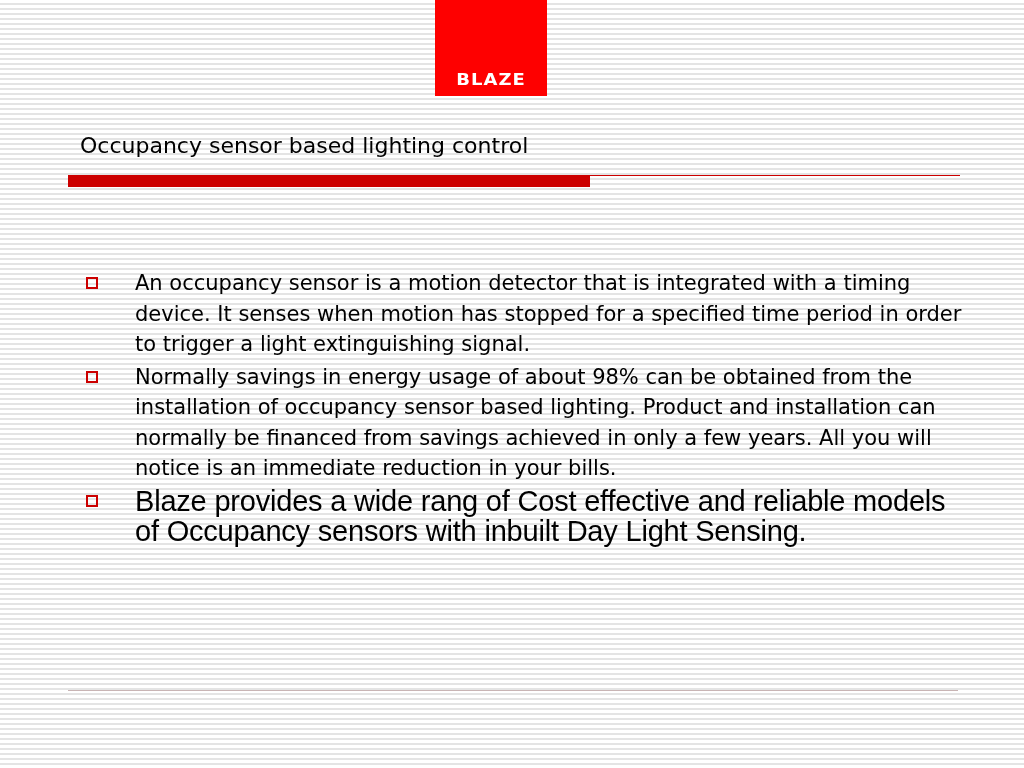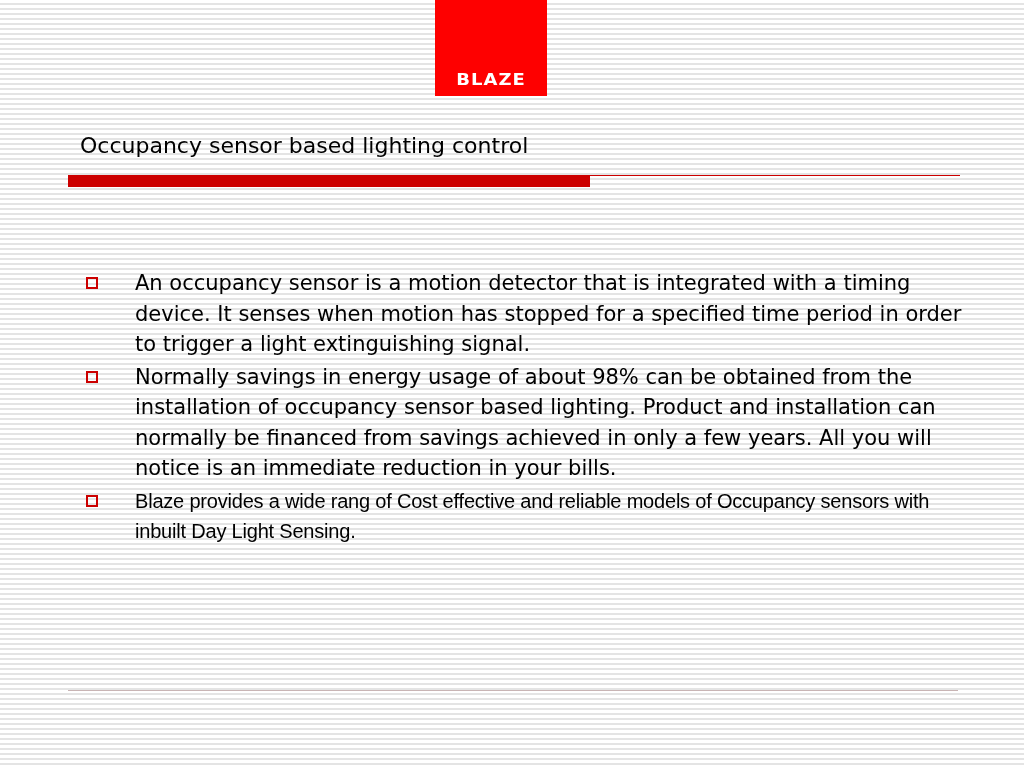--- a/index.html
+++ b/index.html
@@ -95,21 +95,21 @@
       height: 12px;
       border: 2px solid #cc0000;
       box-sizing: border-box;
       background: transparent;
     }
     .bullet-text {
       display: block;
     }
     .bullet-text.condensed {
       font-family: "Liberation Sans", sans-serif;
-      font-size: 20px;
+      font-size: 29px;
       letter-spacing: -0.2px;
     }
     .footer-line {
       position: absolute;
       left: 68px;
       top: 690px;
       width: 890px;
       height: 1px;
       background: #c8b4b4;
     }

